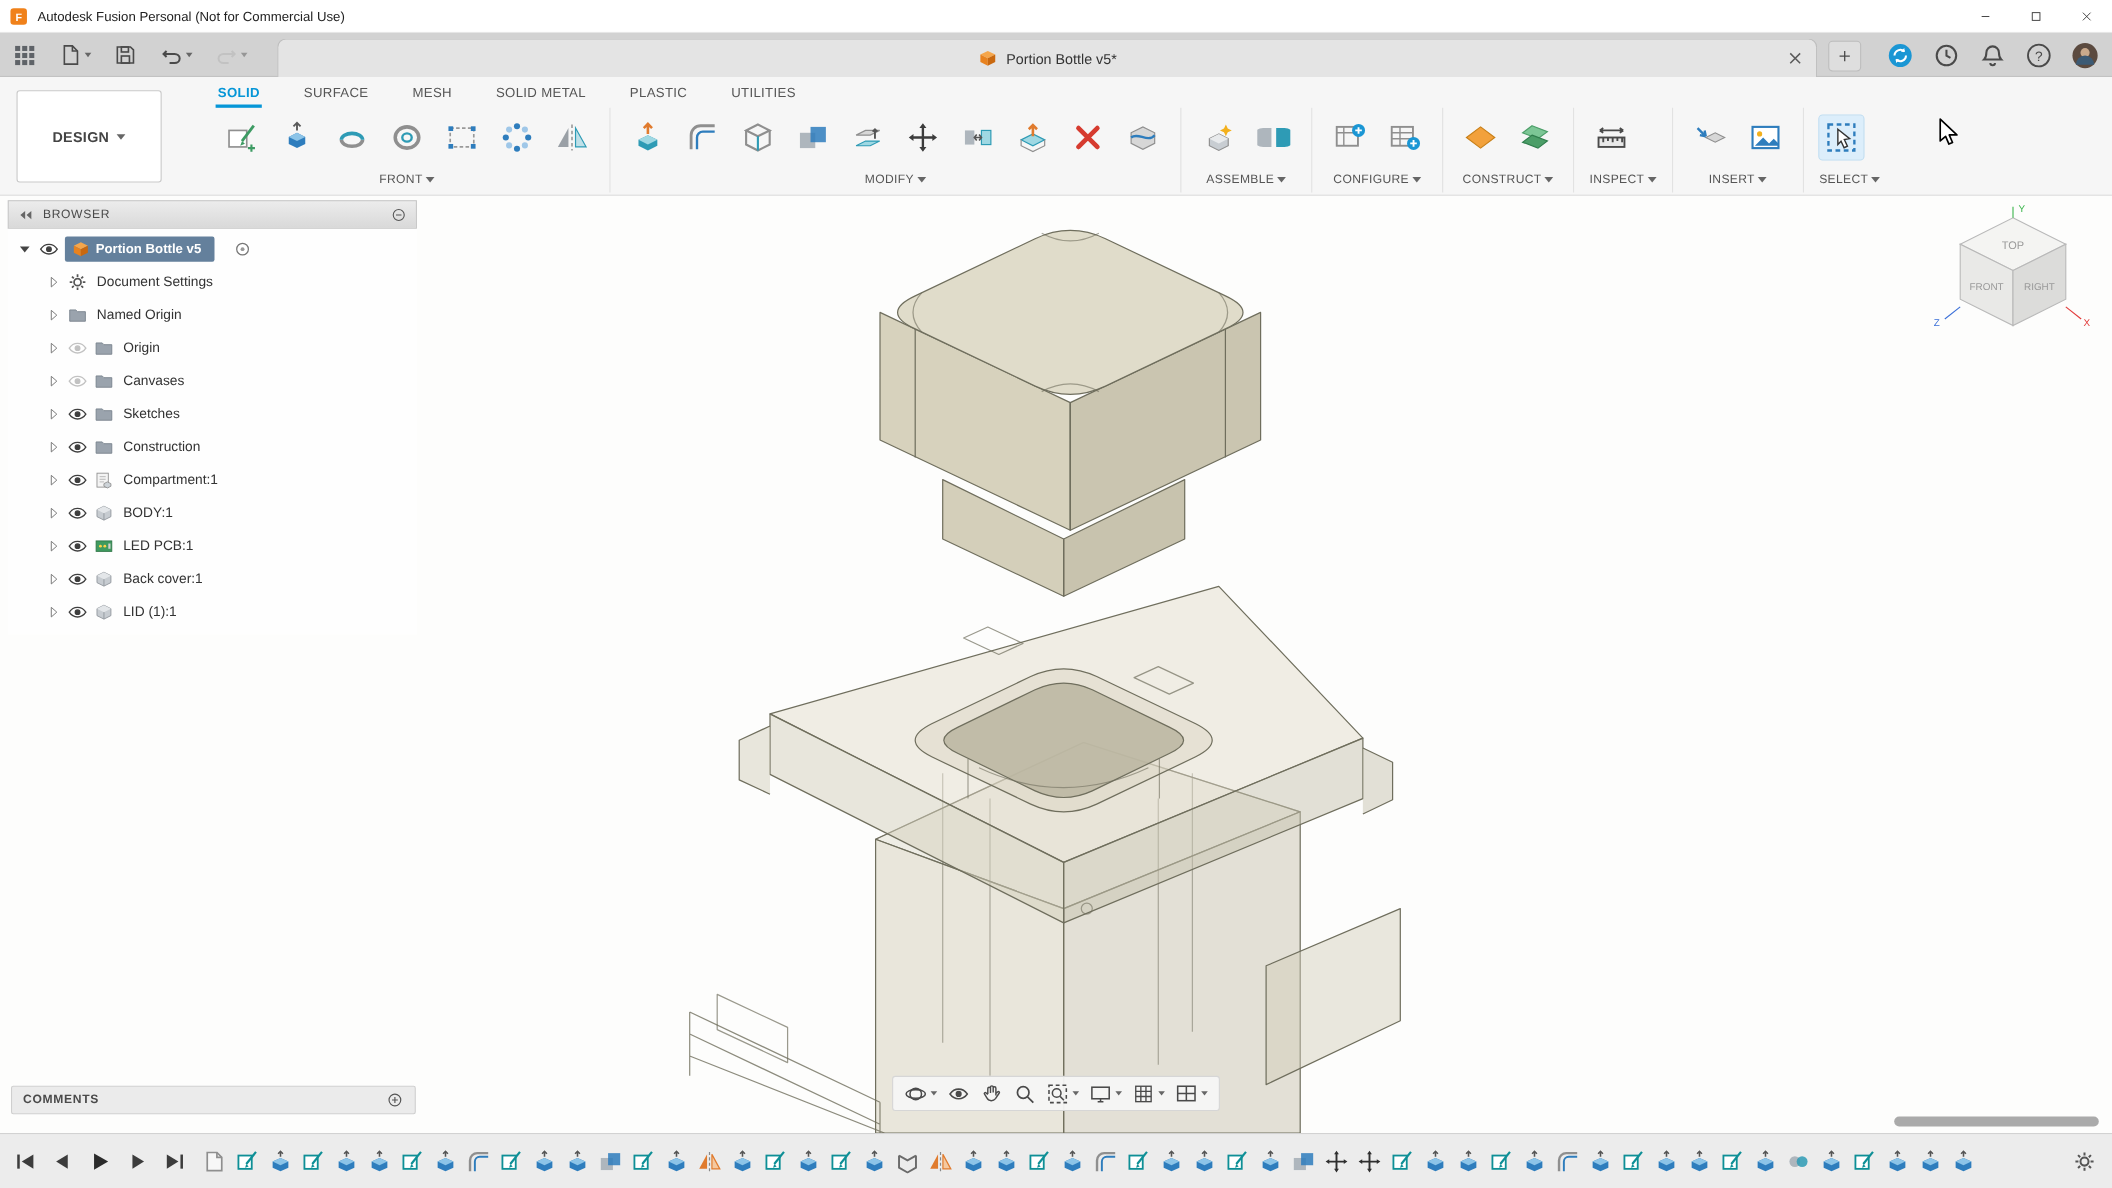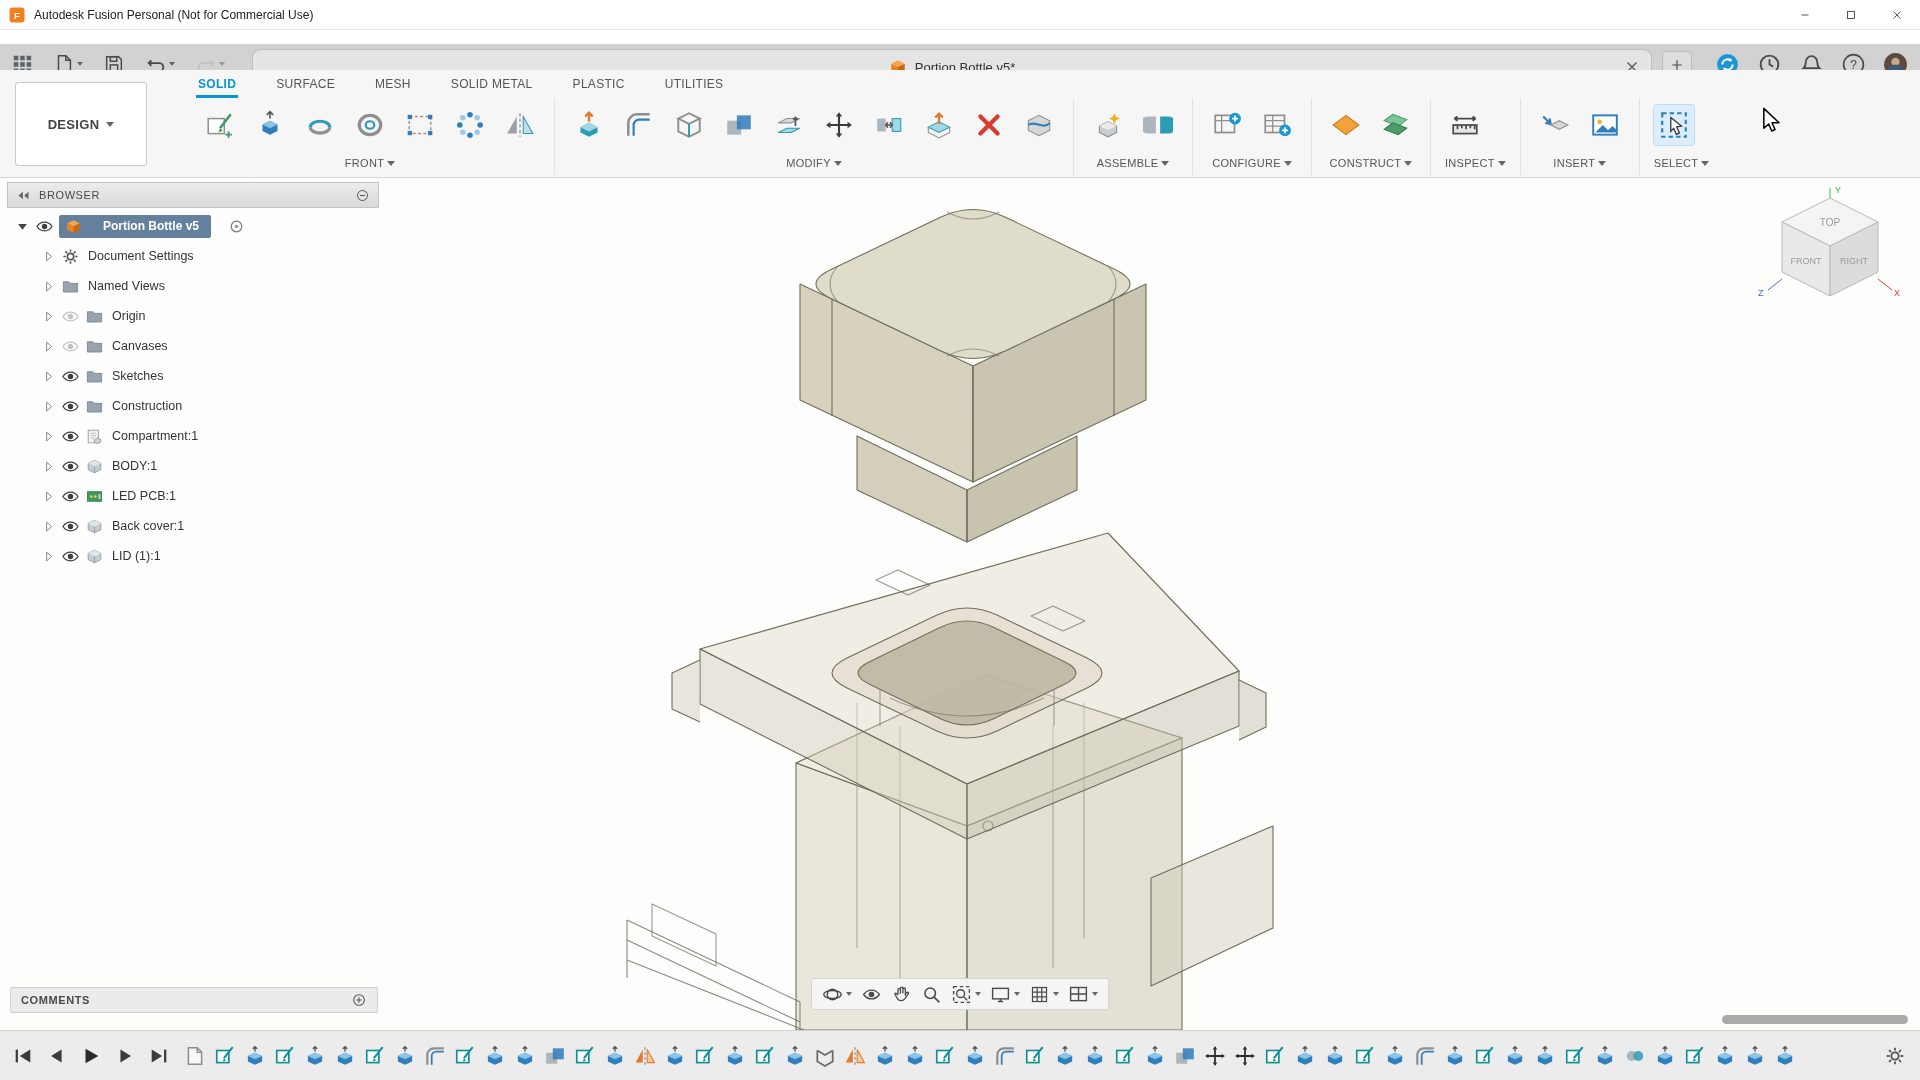--- a/index.html
+++ b/index.html
@@ -8,21 +8,21 @@
 
   
   .titlebar{position:absolute;left:0;top:0;width:1920px;height:30px;background:#fff;border-bottom:1px solid #e6e6e6;display:flex;align-items:center}
   .tb-logo{width:18px;height:18px;margin-left:8px}
   .tb-title{margin-left:8px;font-size:12px;color:#222}
   .win-controls{margin-left:auto;display:flex;height:30px}
   .winbtn{width:46px;height:30px;display:flex;align-items:center;justify-content:center}
   .winbtn span{width:14px;height:14px;display:block}
 
   
-  .docbar{position:absolute;left:0;top:44px;width:1920px;height:40px;background:#d2d2d2;border-bottom:1px solid #c2c2c2}
+  .docbar{position:absolute;left:0;top:30px;width:1920px;height:40px;background:#d2d2d2;border-bottom:1px solid #c2c2c2}
   .qa-cluster{position:absolute;left:8px;top:0;height:40px;display:flex;align-items:center;gap:14px}
   .qabtn{display:flex;align-items:center;gap:2px;padding:3px;border-radius:3px}
   .qabtn span.ic{width:22px;height:22px;display:block}
   .qabtn.disabled{opacity:.55}
   .doc-tab{position:absolute;left:252px;top:5px;width:1400px;height:35px;background:#e4e4e4;border:1px solid #bdbdbd;border-bottom:none;border-radius:8px 8px 0 0;display:flex;align-items:center;justify-content:center;gap:8px}
   .doc-tab .dicon{width:18px;height:18px}
   .doc-tab .dlabel{font-size:13px;color:#333}
   .tab-close{position:absolute;right:10px;top:8px;width:18px;height:18px}
   .tab-add{position:absolute;left:1662px;top:7px;width:30px;height:28px;background:#dedede;border:1px solid #bdbdbd;border-radius:4px;display:flex;align-items:center;justify-content:center}
   .tab-add span{width:16px;height:16px;display:block}
@@ -59,21 +59,21 @@
   .bheader .htxt{font-size:11px;font-weight:normal;color:#4a4a4a;letter-spacing:.6px}
   .bheader .hic{width:15px;height:15px}
   .bheader .hic.right{margin-left:auto}
   .btree{background:rgba(255,255,255,.6);padding:3px 0 6px}
   .brow{height:30px;display:flex;align-items:center;padding-left:34px;gap:5px}
   .brow.root{padding-left:8px}
   .tri{width:15px;height:15px;flex:0 0 15px}
   .beye{width:19px;height:19px;flex:0 0 19px}
   .bicon{width:19px;height:19px;flex:0 0 19px}
   .blabel{font-size:12.5px;color:#333;white-space:nowrap;margin-left:3px}
-  .chip{display:flex;align-items:center;gap:20px;background:var(--sel,#64809c);color:#fff;font-weight:bold;font-size:12px;padding:3px 12px 3px 5px;border-radius:2px}
+  .chip{display:flex;align-items:center;gap:4px;background:var(--sel,#64809c);color:#fff;font-weight:bold;font-size:12px;padding:3px 12px 3px 5px;border-radius:2px}
   .chip .bicon{width:17px;height:17px}
   .root-radio{width:17px;height:17px;margin-left:12px}
 
   
   .comments-bar{position:absolute;left:10px;bottom:17px;width:368px;height:26px;background:#ebebeb;border:1px solid #cfcfcf;border-radius:2px;display:flex;align-items:center;padding:0 10px}
   .comments-bar .ctxt{font-size:11px;font-weight:bold;color:#4a4a4a;letter-spacing:.6px}
   .comments-bar .cic{margin-left:auto;width:16px;height:16px}
 
   
   .navbar{position:absolute;left:50%;transform:translateX(-50%);bottom:20px;height:32px;background:rgba(246,246,246,.95);border:1px solid #d6d6d6;border-radius:3px;display:flex;align-items:center;gap:9px;padding:0 10px}
@@ -636,21 +636,21 @@
           <span class="tri" data-icon="tri-right">
             <svg viewBox="0 0 24 24" fill="none" stroke="#777" stroke-width="1.4">
               <path d="M9 5l8 7-8 7z"></path>
             </svg>
           </span>
           <span class="bicon" data-icon="folder">
             <svg viewBox="0 0 24 24">
               <path d="M3 6h7l2 2h9v11H3z" fill="#9aa3ad" stroke="#76808a"></path>
             </svg>
           </span>
-          <span class="blabel">Named Views</span>
+          <span class="blabel">Named Origin</span>
         </div>
         <div class="brow">
           <span class="tri" data-icon="tri-right">
             <svg viewBox="0 0 24 24" fill="none" stroke="#777" stroke-width="1.4">
               <path d="M9 5l8 7-8 7z"></path>
             </svg>
           </span>
           <span class="beye" data-icon="eye-off">
             <svg viewBox="0 0 24 24" fill="none" stroke="#c2c2c2" stroke-width="1.6">
               <path d="M2.5 12S6 6.5 12 6.5 21.5 12 21.5 12 18 17.5 12 17.5 2.5 12 2.5 12z"></path>

